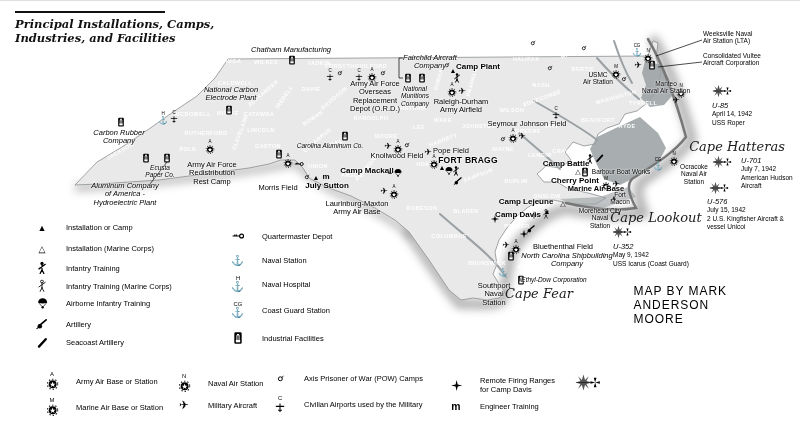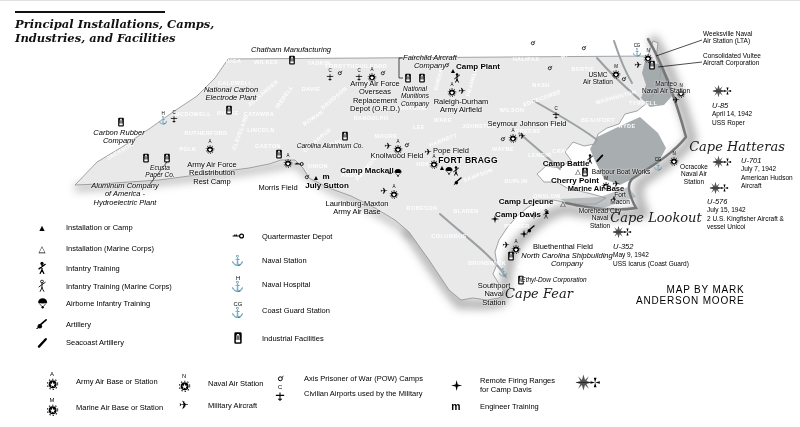--- a/index.html
+++ b/index.html
@@ -42,21 +42,21 @@
   .subsunk svg+svg{margin-left:-2px;}
   
   .subtext{position:absolute;color:#000;line-height:1.25;font-size:6.5px;}
   .subtext .sname{font-style:italic;font-size:7.5px;display:block;}
   .subtext .sline{display:block;}
   
   .lg-item{position:absolute;display:flex;align-items:center;color:#000;}
   .lg-ic{display:inline-flex;width:20px;justify-content:center;flex:none;
          transform:scale(1.3);transform-origin:center;}
   .lg-tx{font-size:7.5px;margin-left:14px;white-space:pre-line;line-height:1.2;}
-  .credit{position:absolute;font-size:10px;letter-spacing:.08em;color:#000;transform:translateX(-50%);text-align:right;}
+  .credit{position:absolute;font-size:12px;letter-spacing:.08em;color:#000;transform:translateX(-50%);}
 </style>
 </head>
 <body>
 
 <div class="canvas">
 
   <svg class="base" width="800" height="427" viewBox="0 0 800 427">
     <defs>
       <filter id="blur5" x="-30%" y="-30%" width="160%" height="160%">
         <feGaussianBlur stdDeviation="4.5"></feGaussianBlur>
@@ -958,21 +958,21 @@
       </div>
       <div class="lg-item" style="left: 270px; top: 373px;">
         <span class="lg-ic">
           <svg viewBox="0 0 12 12" width="7" height="7">
             <circle cx="5.6" cy="6.4" r="2.6" fill="none" stroke="#000" stroke-width="1.3"></circle>
             <path d="M7.6,4.6 L9.3,3.2" stroke="#000" stroke-width="1.3" stroke-linecap="round"></path>
           </svg>
         </span>
         <span class="lg-tx">Axis Prisoner of War (POW) Camps</span>
       </div>
-      <div class="lg-item" style="left: 270px; top: 386px;">
+      <div class="lg-item" style="left: 270px; top: 397px;">
         <span class="lg-ic">
           <span class="stk">
             <span class="stk-cap">C</span>
             <svg viewBox="0 0 12 12" width="8" height="8">
               <path d="M6,1.2 V10.8 M1.2,4.4 H10.8 M3.8,9 H8.2" stroke="#000" stroke-width="1.2" fill="none"></path>
             </svg>
           </span>
         </span>
         <span class="lg-tx">Civilian Airports used by the Military</span>
       </div>

